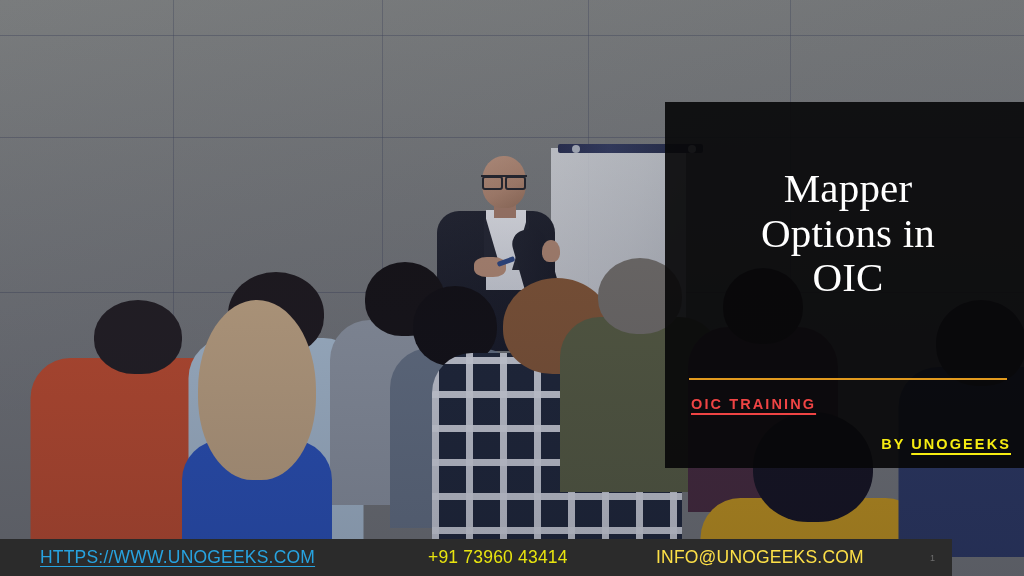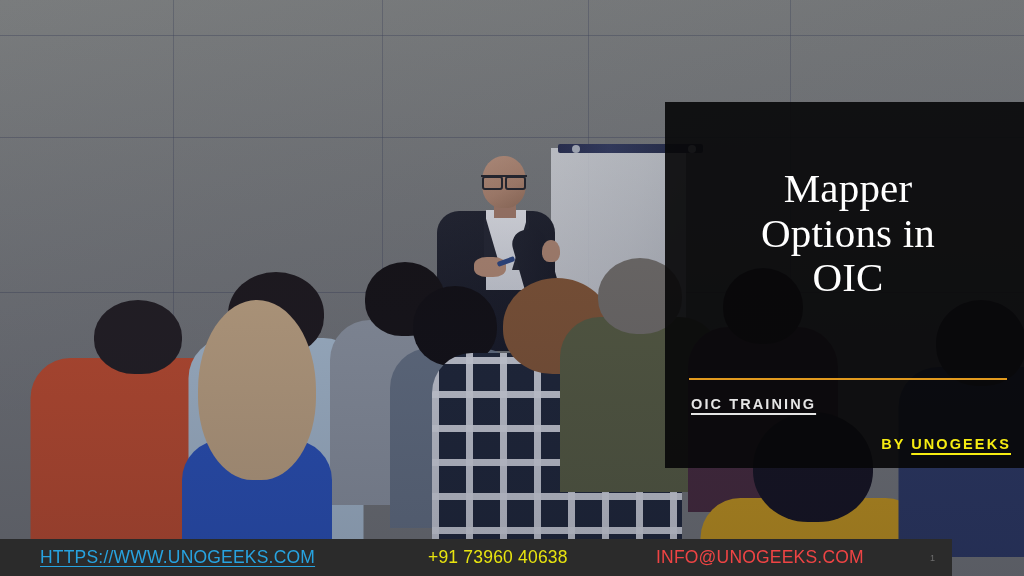--- a/index.html
+++ b/index.html
@@ -162,21 +162,21 @@
     font-weight:400;
     letter-spacing:.2px;
     white-space:pre-line;
   }
   .panel-rule {
     height:2px;
     background:#e29a1e;
     margin:0 6px 16px 6px;
   }
   #panel-subtitle {
-    color:#e5e5e5;
+    color:#ef4444;
     font-size:14.5px;
     font-weight:bold;
     letter-spacing:2.1px;
     text-decoration:underline;
     text-underline-offset:4px;
     text-decoration-thickness:2px;
     margin:0 16px 24px 8px;
     align-self:flex-start;
   }
   .panel-byline {
@@ -211,21 +211,21 @@
     text-underline-offset:3px;
   }
   #footer-phone {
     position:absolute; left:428px;
     color:#e8e40f;
     font-size:17.5px;
     letter-spacing:.2px;
   }
   #footer-email {
     position:absolute; left:656px;
-    color:#ef4444;
+    color:#fde047;
     font-size:17.5px;
     letter-spacing:.2px;
   }
   #footer-pagenum {
     position:absolute; left:930px;
     color:#6d6d6d;
     font-size:9px;
   }
 </style>
 </head>
@@ -324,18 +324,18 @@
 
     <div id="panel-subtitle">OIC TRAINING</div>
 
     <div class="panel-byline">
       <span class="by-word">BY </span><span class="brand">UNOGEEKS</span>
     </div>
   </div>
 
   <div id="bottom-bar">
     <span id="footer-url">HTTPS://WWW.UNOGEEKS.COM</span>
-    <span id="footer-phone">+91 73960 40638</span>
+    <span id="footer-phone">+91 73960 43414</span>
     <span id="footer-email">INFO@UNOGEEKS.COM</span>
     <span id="footer-pagenum">1</span>
   </div>
 
 </div>
 
 </body></html>

